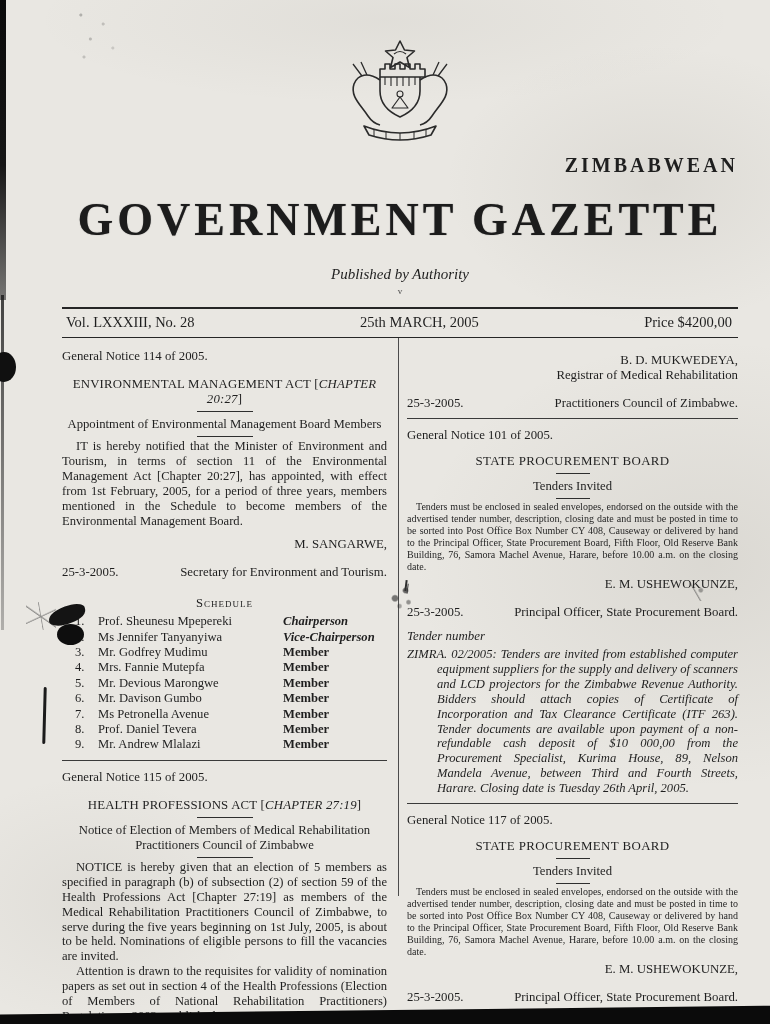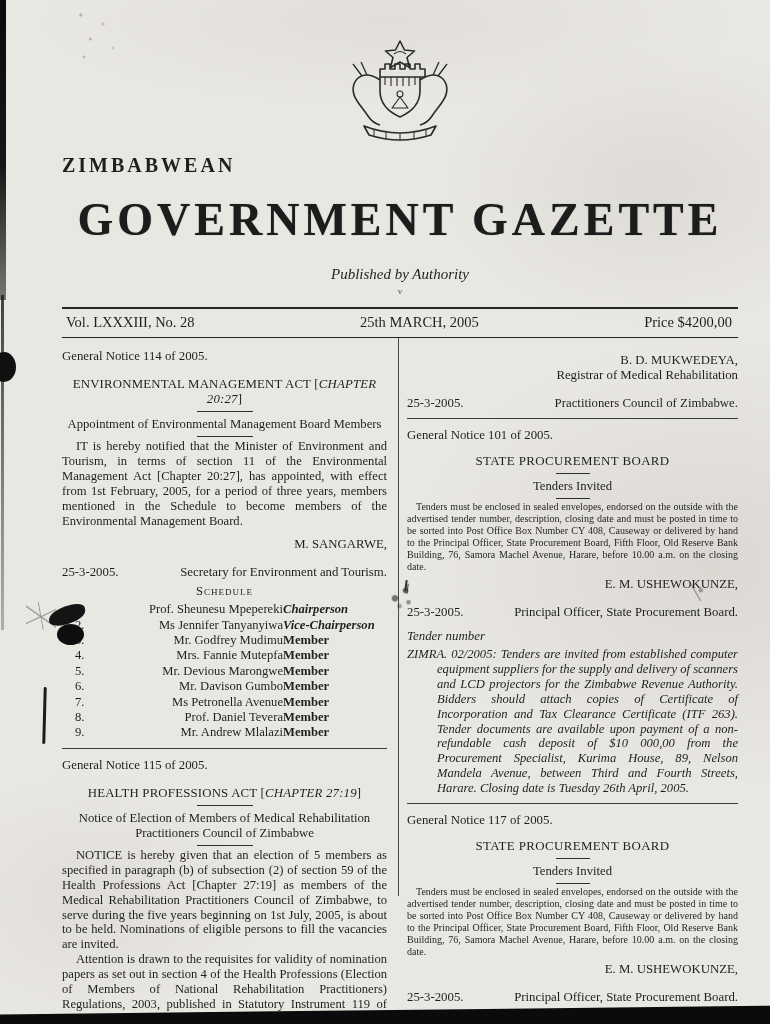--- a/index.html
+++ b/index.html
@@ -15,21 +15,21 @@
       radial-gradient(ellipse 240px 180px at 12% 88%, rgba(115,110,98,.08), transparent 70%),
       radial-gradient(ellipse 500px 120px at 50% 2%, rgba(115,110,98,.07), transparent 70%);
     overflow: hidden;
     font-family: "Liberation Serif", "DejaVu Serif", serif;
     color: #1f1f1f;
   }
   .content { position:absolute; left:62px; top:0; width:676px; }
 
   
   .arms { text-align:center; padding-top:38px; }
-  .country { text-align:left; font-weight:bold; font-size:20px; letter-spacing:3px; margin-top:6px; }
+  .country { text-align:right; font-weight:bold; font-size:20px; letter-spacing:3px; margin-top:6px; }
   .gazette { text-align:center; font-weight:bold; font-size:46px; letter-spacing:4px; margin-top:16px; color:#1c1c1c; text-shadow:0 0 1px rgba(30,30,30,.55); }
   .tagline { text-align:center; font-style:italic; font-size:15px; margin-top:20px; }
   .tagmark { text-align:center; font-size:9px; color:#4a4a4a; margin-top:3px; }
   .rule-top { border-top:2px solid #262626; margin-top:11px; }
   .vol-row { display:flex; justify-content:space-between; align-items:baseline; font-size:14.5px; padding:5px 6px 6px 4px; }
   .rule-bot { border-top:1px solid #262626; }
 
   
   .columns { position:relative; display:flex; margin-top:2px; }
   .col-divider { position:absolute; left:336px; top:-2px; width:1px; height:558px; background:#4b4b4b; }
@@ -44,24 +44,24 @@
   .dash.sm { width:34px; border-top-width:1.6px; }
   .it { font-style:italic; }
 
   p.body { font-size:12.6px; line-height:1.18; text-align:justify; margin-top:0; text-indent:14px; }
   p.small { font-size:10px; line-height:1.2; text-align:justify; text-indent:9px; color:#262626; }
 
   .sig-name { text-align:right; font-size:12.8px; margin-top:9px; }
   .sig-line { text-align:right; font-size:12.8px; }
   .sig-row  { display:flex; justify-content:space-between; font-size:12.8px;margin-top:13px; }
 
-  .sched-title { text-align:center; font-variant:small-caps; letter-spacing:1px; font-size:12.6px; margin:4px 0 3px; }
+  .sched-title { text-align:center; font-variant:small-caps; letter-spacing:1px; font-size:12.6px; margin:16px 0 3px; }
   .sched-row { display:flex; font-size:12.6px; line-height:1.22; }
   .sched-num  { width:24px; padding-left:13px; }
-  .sched-name { flex:1; padding-left:12px;text-align:right; }
+  .sched-name { flex:1; padding-left:12px; }
   .sched-role { width:104px;font-weight:bold; }
 
   .col-hr { border:none; border-top:1px solid #3a3a3a; margin:7px 0 0; }
 
   .tender-label { font-style:italic; font-size:12.9px; margin:9px 0 3px; }
   .zimra { font-size:12.6px; line-height:1.18; text-align:justify; padding-left:30px; text-indent:-30px; margin-top:2px;font-style:italic; }
   .gmb-line { font-size:12.7px; margin-top:6px; }
 
   
   .edge-band  { position:absolute; left:0; top:0; width:6px; height:300px; background:linear-gradient(#0a0a0a,#161616 55%,rgba(25,25,25,.55)); }

